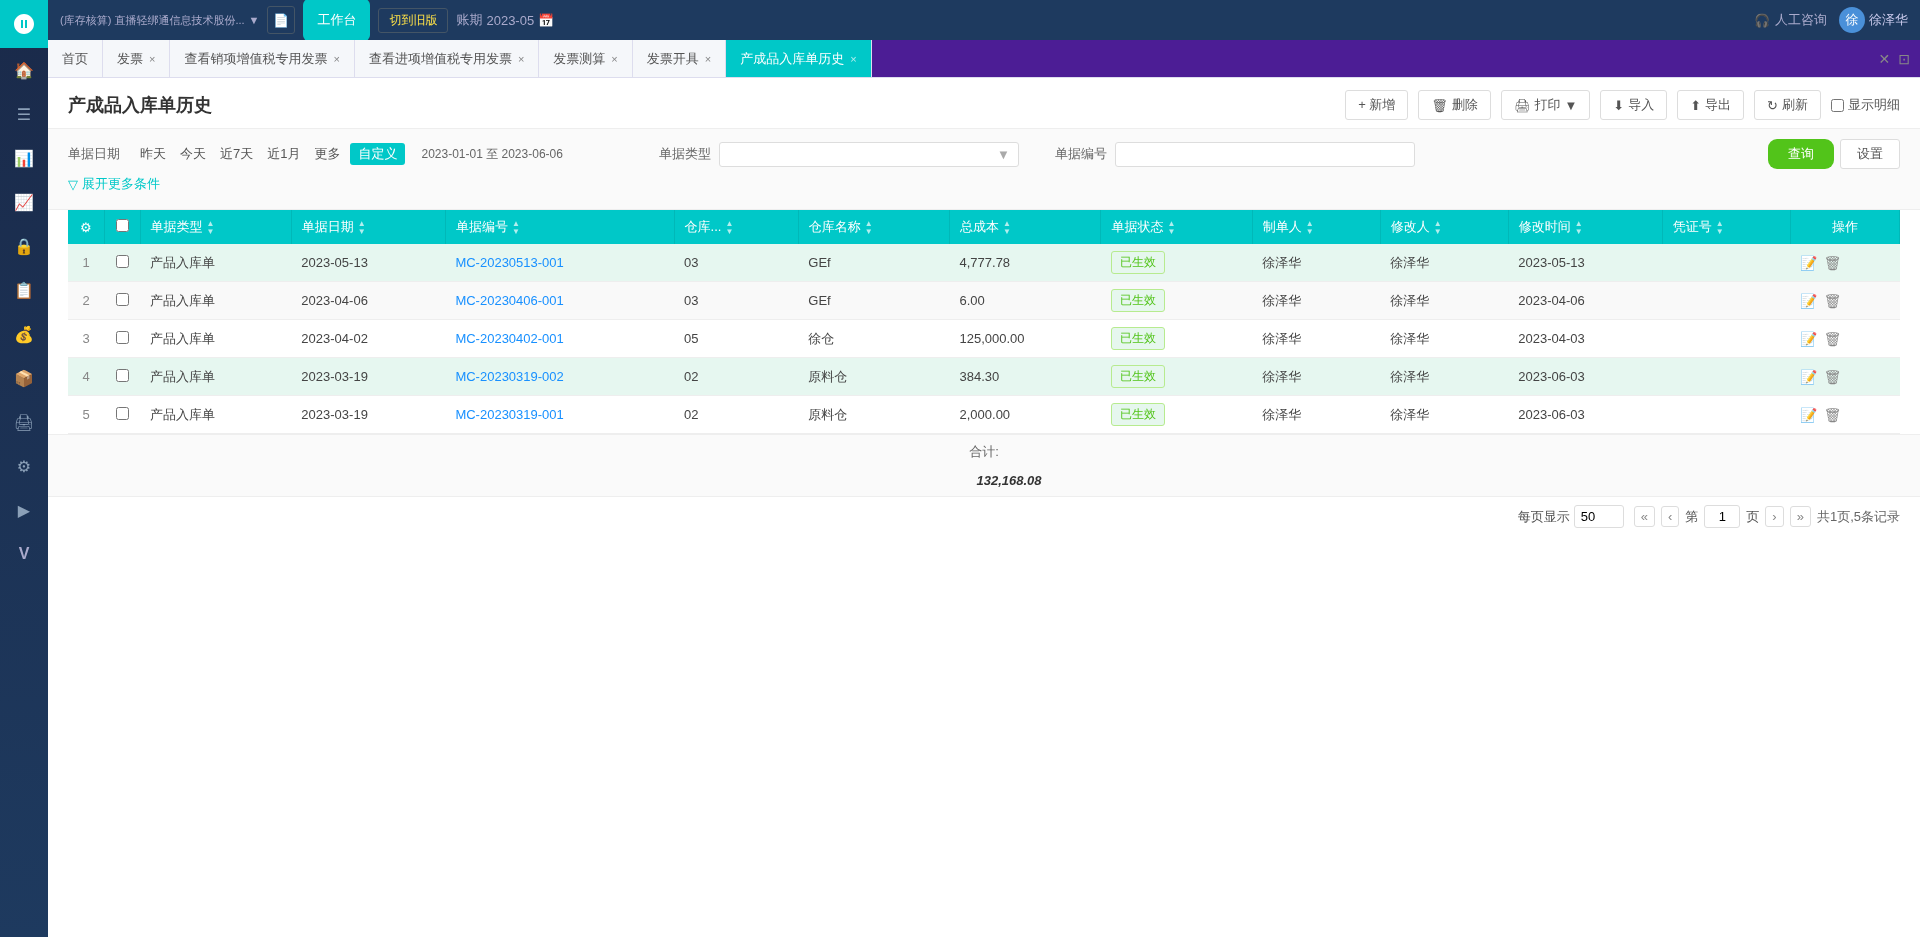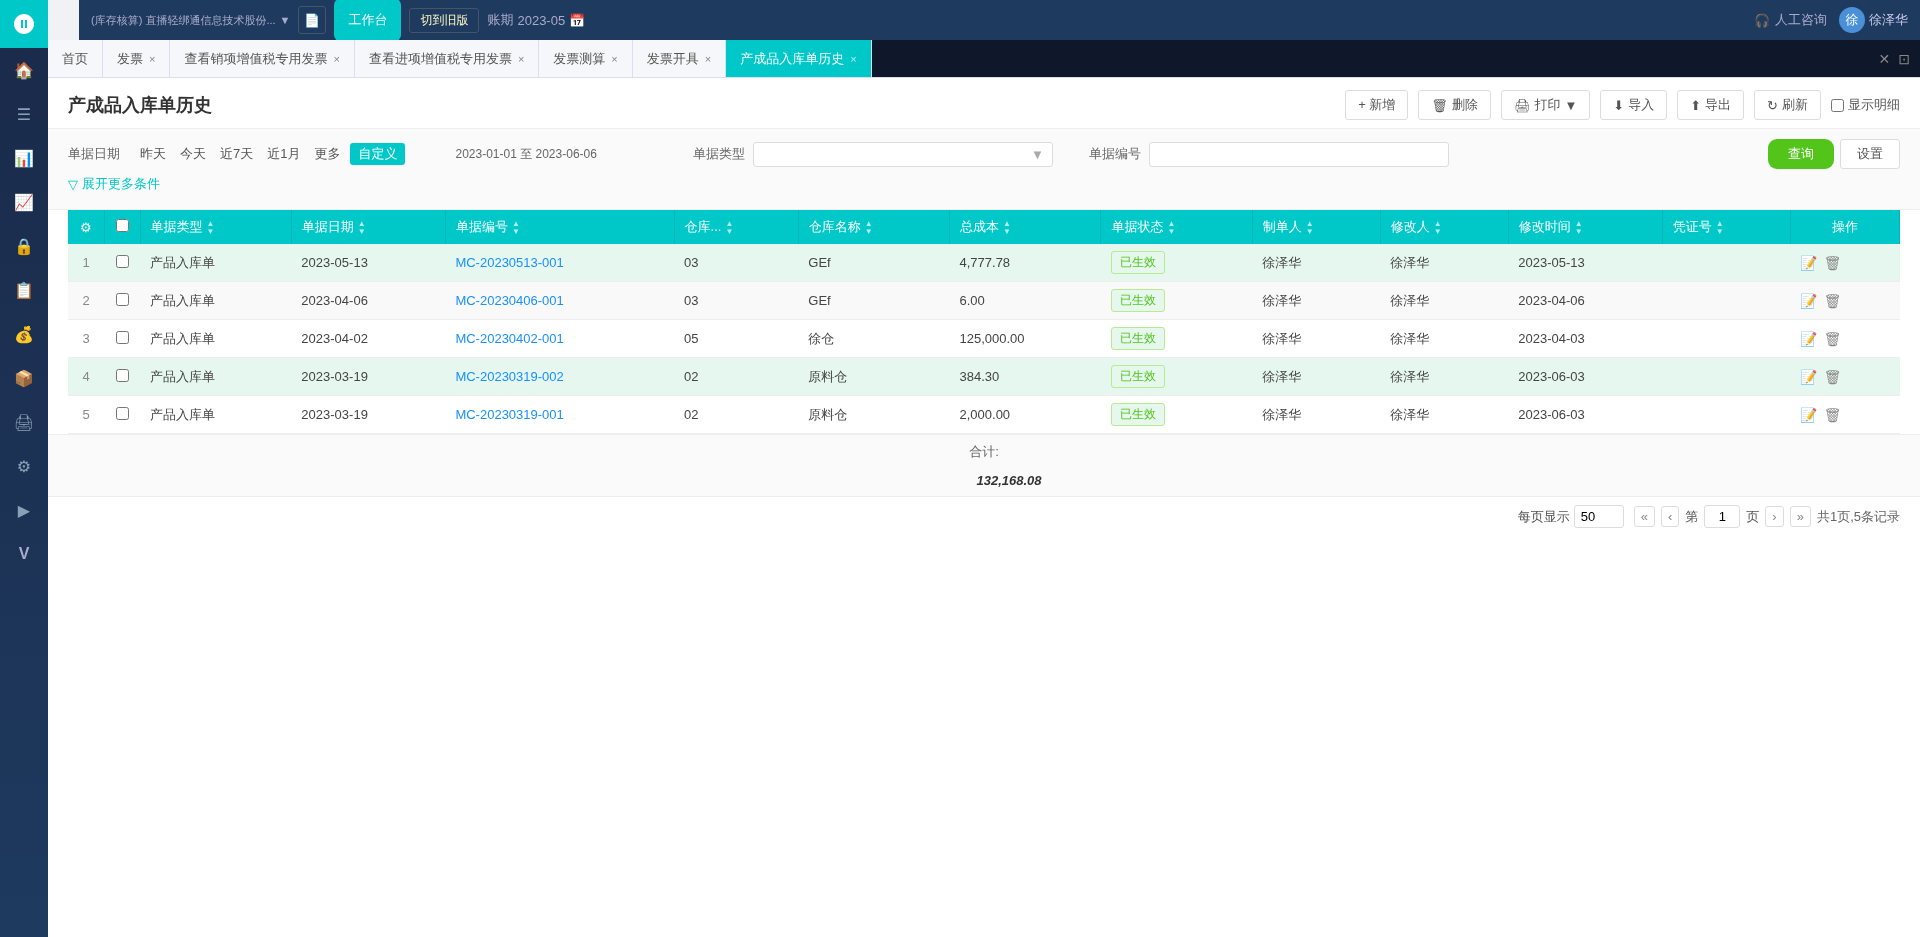--- a/index.html
+++ b/index.html
@@ -50,21 +50,20 @@
 
     
     .topbar {
       height: 40px;
       background: #1e3a5f;
       display: flex;
       align-items: center;
       padding: 0 12px;
       gap: 8px;
       flex-shrink: 0;
-      margin-left: 31px;
     }
     .topbar-company {
       color: #cce;
       font-size: 12px;
       display: flex;
       align-items: center;
       gap: 4px;
       max-width: 220px;
     }
     .topbar-company span { color: #aac; font-size: 11px; }
@@ -82,21 +81,21 @@
       color: white;
       border: none;
       padding: 12px 14px;
       border-radius: 6px;
       cursor: pointer;
       font-size: 13px;
     }
     .topbar-switch {
       background: transparent;
       border: 1px solid #456;
-      color: #fef9c3;
+      color: #fde047;
       padding: 3px 10px;
       border-radius: 3px;
       cursor: pointer;
       font-size: 12px;
     }
     .topbar-period {
       color: #aac;
       font-size: 12px;
       display: flex;
       align-items: center;
@@ -120,21 +119,21 @@
       width: 26px; height: 26px;
       border-radius: 50%;
       background: #4a90d9;
       display: flex; align-items: center; justify-content: center;
       color: white; font-size: 11px;
     }
 
     
     .tabbar {
       height: 38px;
-      background: #0f172a;
+      background: #4c1d95;
       border-bottom: 1px solid #dde;
       display: flex;
       align-items: stretch;
       flex-shrink: 0;
       overflow: hidden;
     }
     .tab {
       display: flex;
       align-items: center;
       padding: 0 14px;
@@ -245,21 +244,20 @@
     }
     .date-shortcut.custom {
       background: #00c8c8;
       color: white;
       padding: 2px 8px;
       border-radius: 3px;
     }
     .filter-date-range {
       color: #666;
       font-size: 12px;
-      margin-left: 34px;
     }
     .select-box {
       border: 1px solid #ddd;
       background: white;
       padding: 4px 8px;
       border-radius: 3px;
       min-width: 200px;
       font-size: 13px;
       color: #555;
       display: flex;

